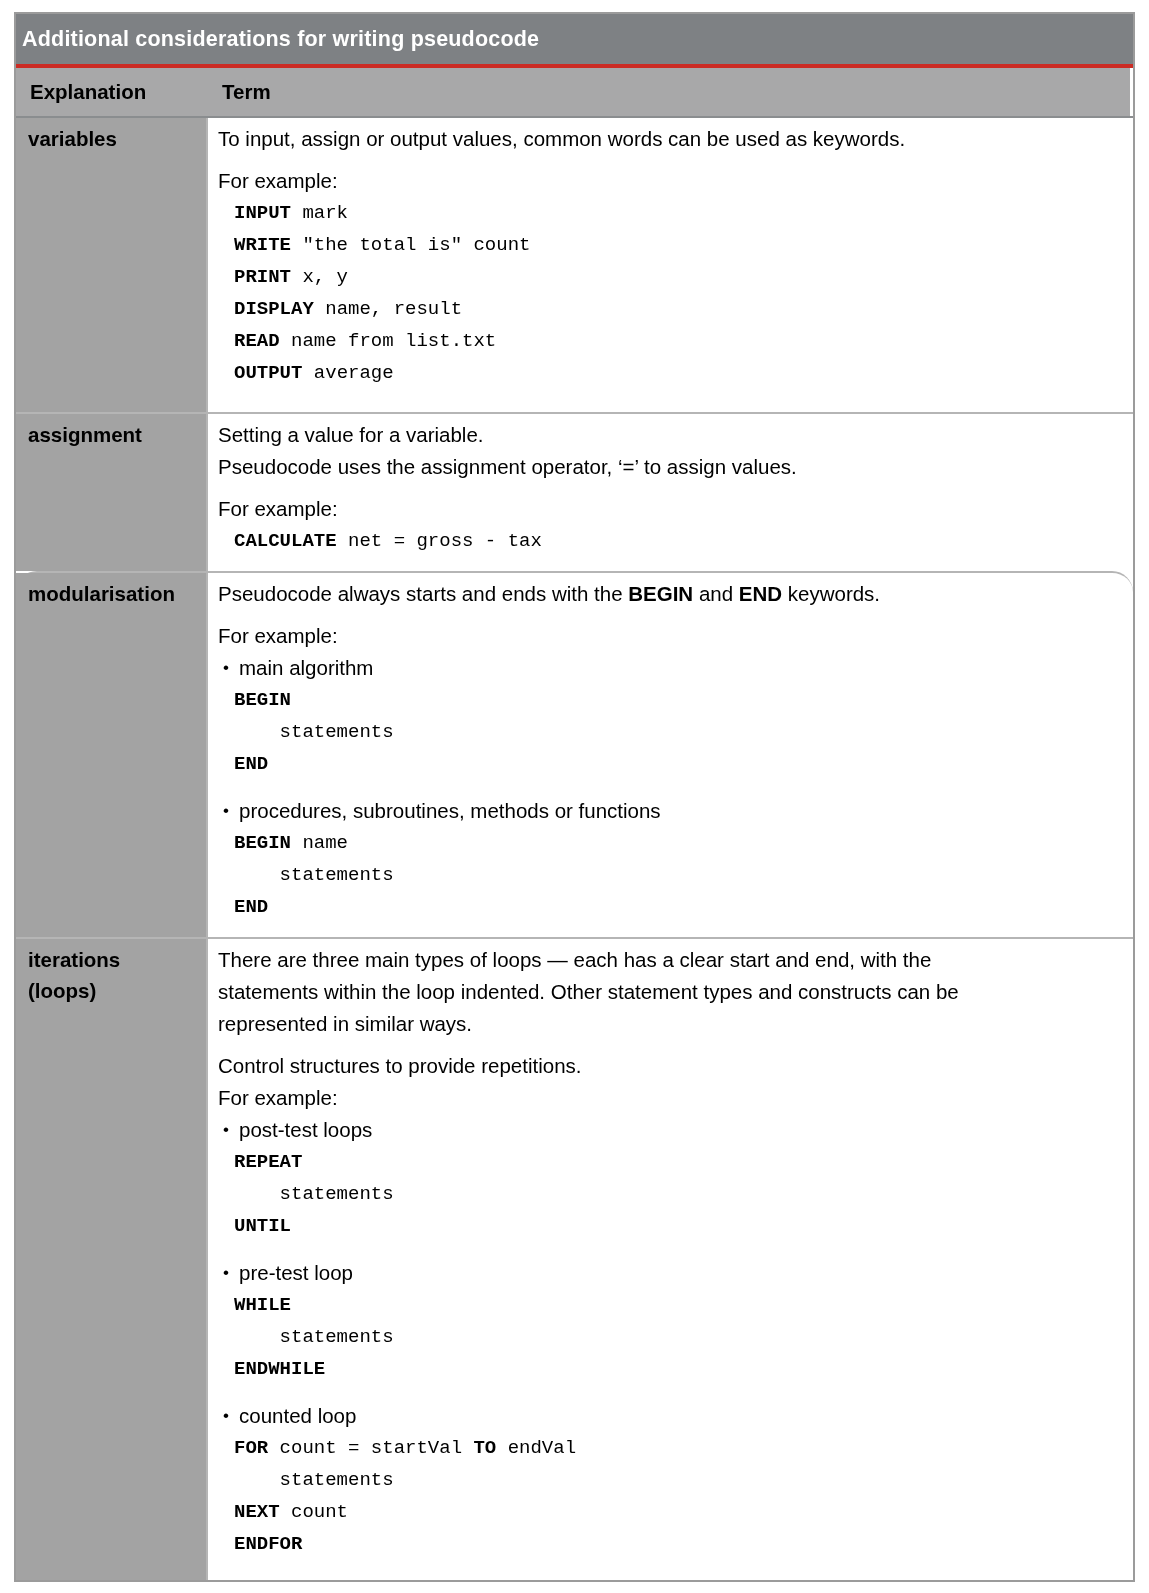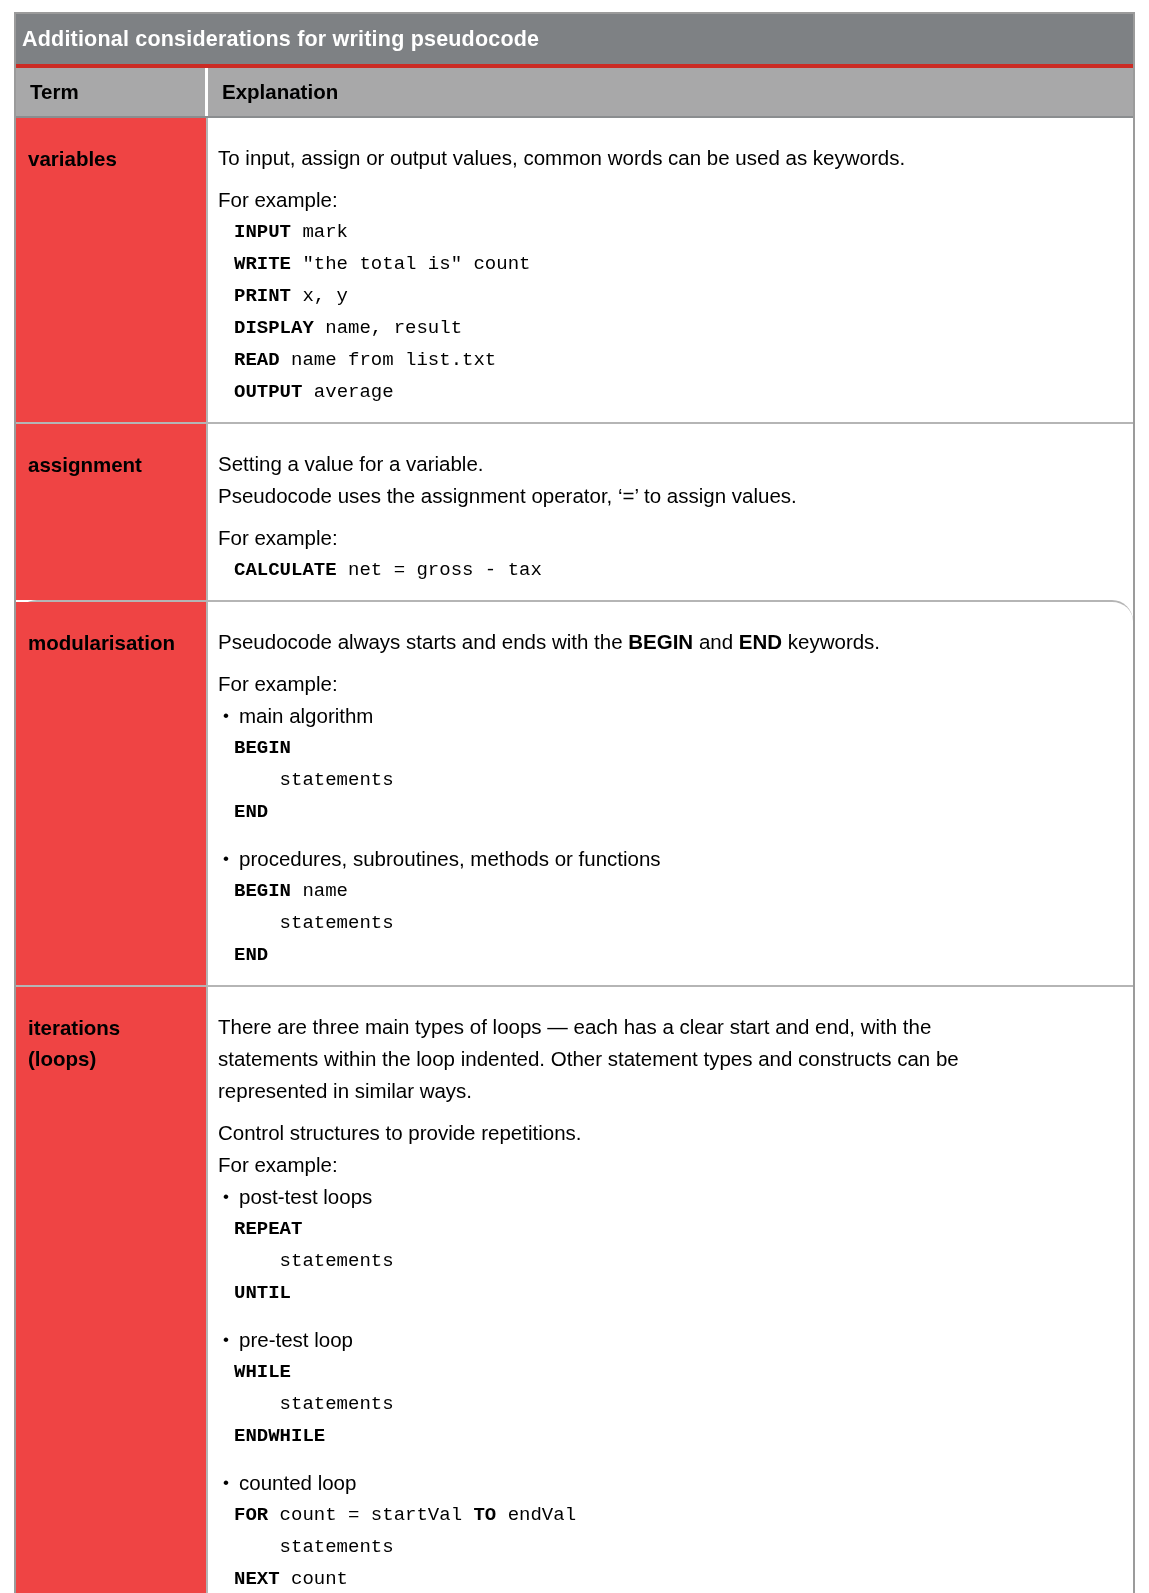--- a/index.html
+++ b/index.html
@@ -55,29 +55,29 @@
   .header-cell.term { border-right: 3px solid #ffffff; }
 
   
   .row {
     display: grid;
     grid-template-columns: 192px 1fr;
     background: #ffffff;
   }
   .row + .row { border-top: 2px solid #b5b5b5; }
   .term-cell {
-    background: #ef4444;
+    background: #a3a3a3;
     border-right: 2px solid #b5b5b5;
-    padding: 25px 8px 10px 12px;
+    padding: 5px 8px 10px 12px;
     font-weight: bold;
     font-size: 20.5px;
     line-height: 31px;
   }
   .exp-cell {
-    padding: 24px 42px 14px 10px;
+    padding: 5px 42px 14px 10px;
     font-size: 20.5px;
     line-height: 32px;
   }
 
   
   .para { margin: 0 0 10px 0; }
   .para.tight { margin-bottom: 0; }
   .para.example { margin-bottom: 0; }
   .b { font-weight: bold; }
   .bullet { display: flex; margin: 0; }
@@ -107,22 +107,22 @@
 
 <div class="doc-table">
 
   <div class="title-bar">
     <span class="title-text">Additional considerations for writing pseudocode</span>
   </div>
 
   <div class="red-line"></div>
 
   <div class="header-row">
+    <div class="header-cell">Explanation</div>
     <div class="header-cell term">Term</div>
-    <div class="header-cell">Explanation</div>
   </div>
 
   <div class="row r-variables">
     <div class="term-cell">
         <div>variables</div>
       </div>
     <div class="exp-cell">
         <div class="para"><span>To input, assign or output values, common words can be used as keywords.</span></div>
         <div class="para example"><span>For example:</span></div>
         <div class="code"><div><span class="kw">INPUT</span><span> mark</span></div><div><span class="kw">WRITE</span><span> "the total is" count</span></div><div><span class="kw">PRINT</span><span> x, y</span></div><div><span class="kw">DISPLAY</span><span> name, result</span></div><div><span class="kw">READ</span><span> name from list.txt</span></div><div><span class="kw">OUTPUT</span><span> average</span></div></div>

